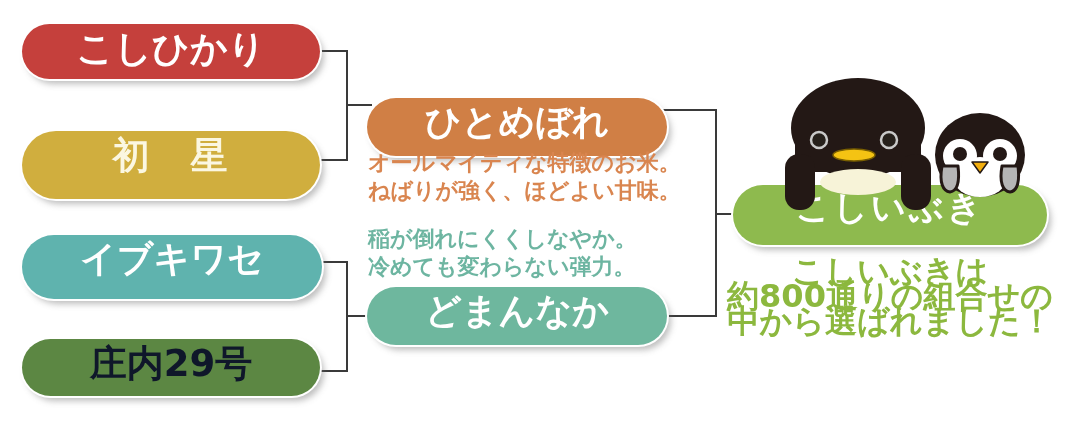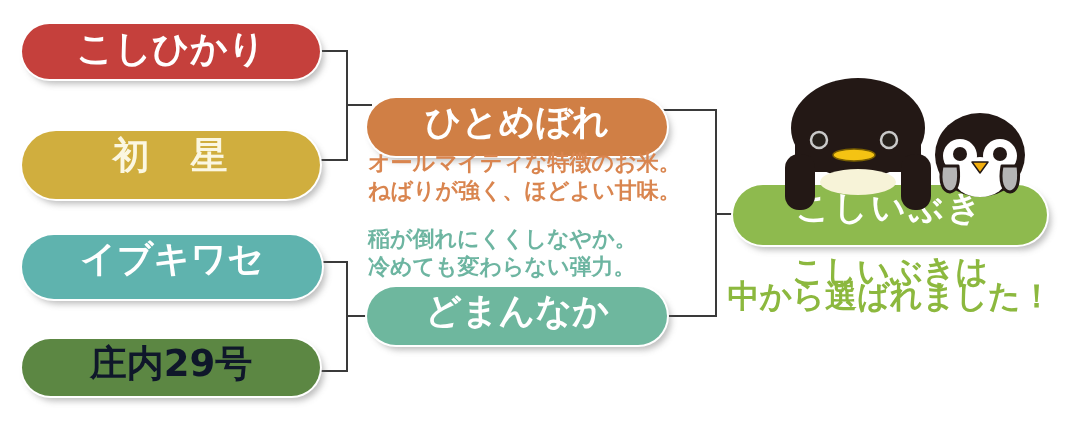--- a/index.html
+++ b/index.html
@@ -82,20 +82,21 @@
     <div>稲が倒れにくくしなやか。</div>
     <div>冷めても変わらない弾力。</div>
   </div>
 
   <div class="pill p-koshiibuki" style="background-color: rgb(142, 186, 78); color: rgb(255, 255, 255);">
     <span>こしいぶき</span>
   </div>
 
   <div class="caption" style="color: rgb(140, 184, 62);">
     <div>こしいぶきは</div>
+    <div>約800通りの組合せの</div>
     <div>中から選ばれました！</div>
   </div>
 
   <svg class="penguin pg-big" viewBox="0 0 146 140">
     <ellipse cx="73" cy="52" rx="67" ry="50" fill="#231815"></ellipse>
     <rect x="10" y="60" width="126" height="36" fill="#231815"></rect>
     <ellipse cx="73" cy="106" rx="38" ry="13" fill="#f7f3d8"></ellipse>
     <rect x="0" y="78" width="30" height="56" rx="14" fill="#231815"></rect>
     <rect x="116" y="78" width="30" height="56" rx="14" fill="#231815"></rect>
     <circle cx="34" cy="64" r="8" fill="#26201b" stroke="#c9c9c9" stroke-width="2.5"></circle>

